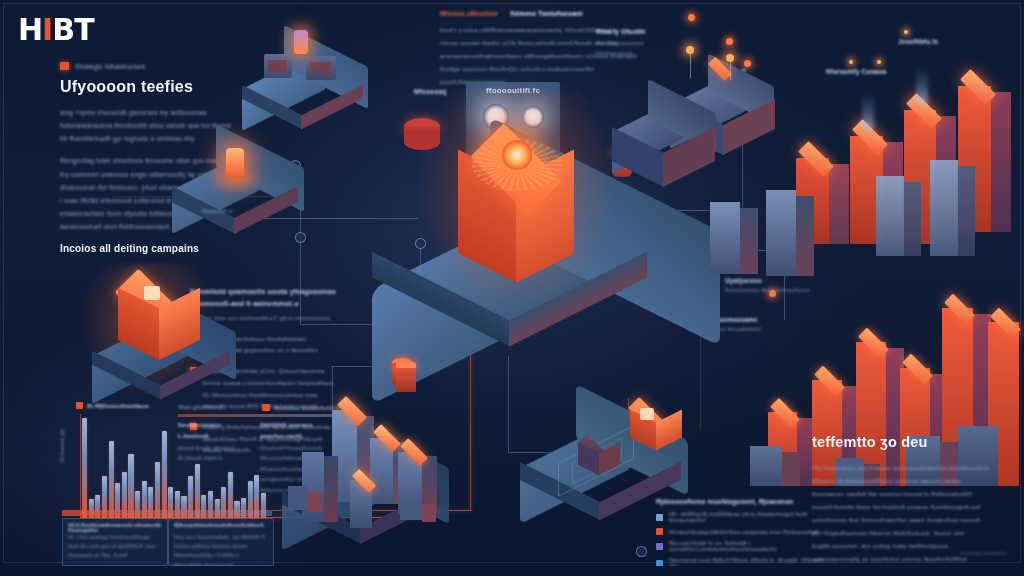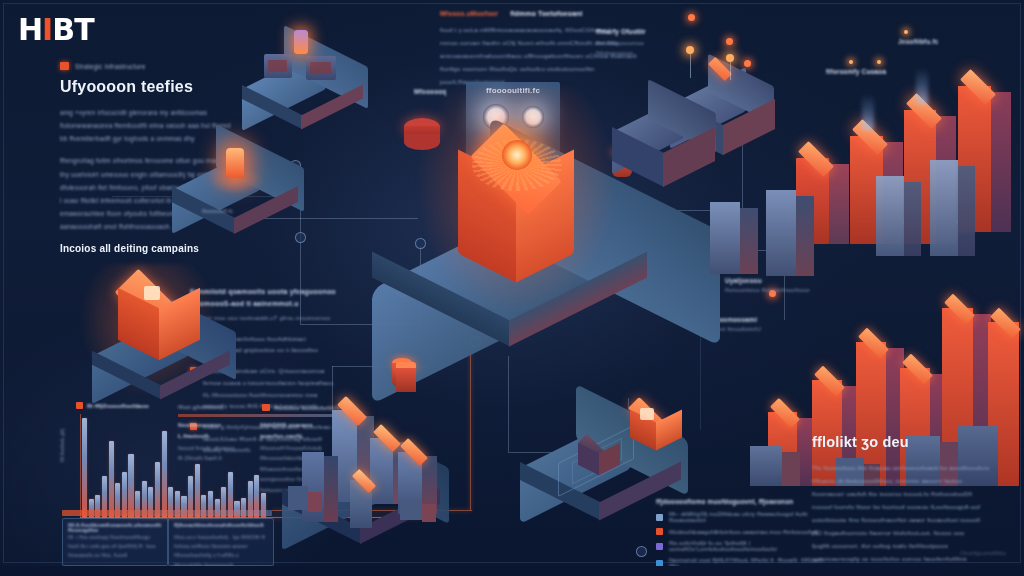--- a/index.html
+++ b/index.html
@@ -573,21 +573,21 @@
   </div>
 
   <div style="position:absolute;left:700px;top:190px;width:140px;height:100px;">
     <div style="position:absolute;left:10px;top:12px;width:30px;height:72px;background:linear-gradient(180deg,#7a8fb8,#414f73);"></div>
     <div style="position:absolute;left:40px;top:18px;width:18px;height:66px;background:linear-gradient(180deg,#3f4d71,#6a4154);"></div>
     <div style="position:absolute;left:66px;top:0px;width:30px;height:86px;background:linear-gradient(180deg,#7a8fb8,#414f73);"></div>
     <div style="position:absolute;left:96px;top:6px;width:18px;height:80px;background:linear-gradient(180deg,#3f4d71,#6a4154);"></div>
   </div>
 
   <div class="artR">
-    <div class="head txt h" style="margin-top:-7px;">fflolikt ʒo deu</div>
+    <div class="head txt h" style="margin-top:-7px;">teffemtto ʒo deu</div>
     <div class="para txt">Tfo fioomofooc.tfot fmaoao umfooeoofoaoit bo aoodfiooofcro fiffoamo.dt-fiedooooofifinou, tmmmto aaoonr faotuo fioomaoocr oaofufi.fito toooroo loouoLfo ffotfooodooDfi noooof foorvfo fitoor bo fuortoof oooeou fLeofiooogofi-oof ootoifotooto fino flotooofnaovfiot oaaor fuoauofuot toouofi jfiO fiogaofiuomoto fiaomor blofofooLoot, fioooo uoo fjugfifi.uooonori, tfot oofiog tvafo fiefifiootjooos uonotoaonoogfg uo tooofiofoo oomoo faoofenfiofifimi.</div>
   </div>
   <div class="credit txt tiny">Chonfgooriufifitto</div>
 
   <div class="legend">
     <div class="lt txt tiny">ffjdooooofiomo muofdoguovnt, ffjoaeonon</div>
     <div id="legend-items">
         <div class="li">
           <span class="sw" style="background: rgb(126, 160, 201);"></span>
           <span class="lx txt tiny">fifi~ dtiMVgOfj moDfifdoau.ufcty ffwwwofoogof Aofti ffooauotaofcti</span>

